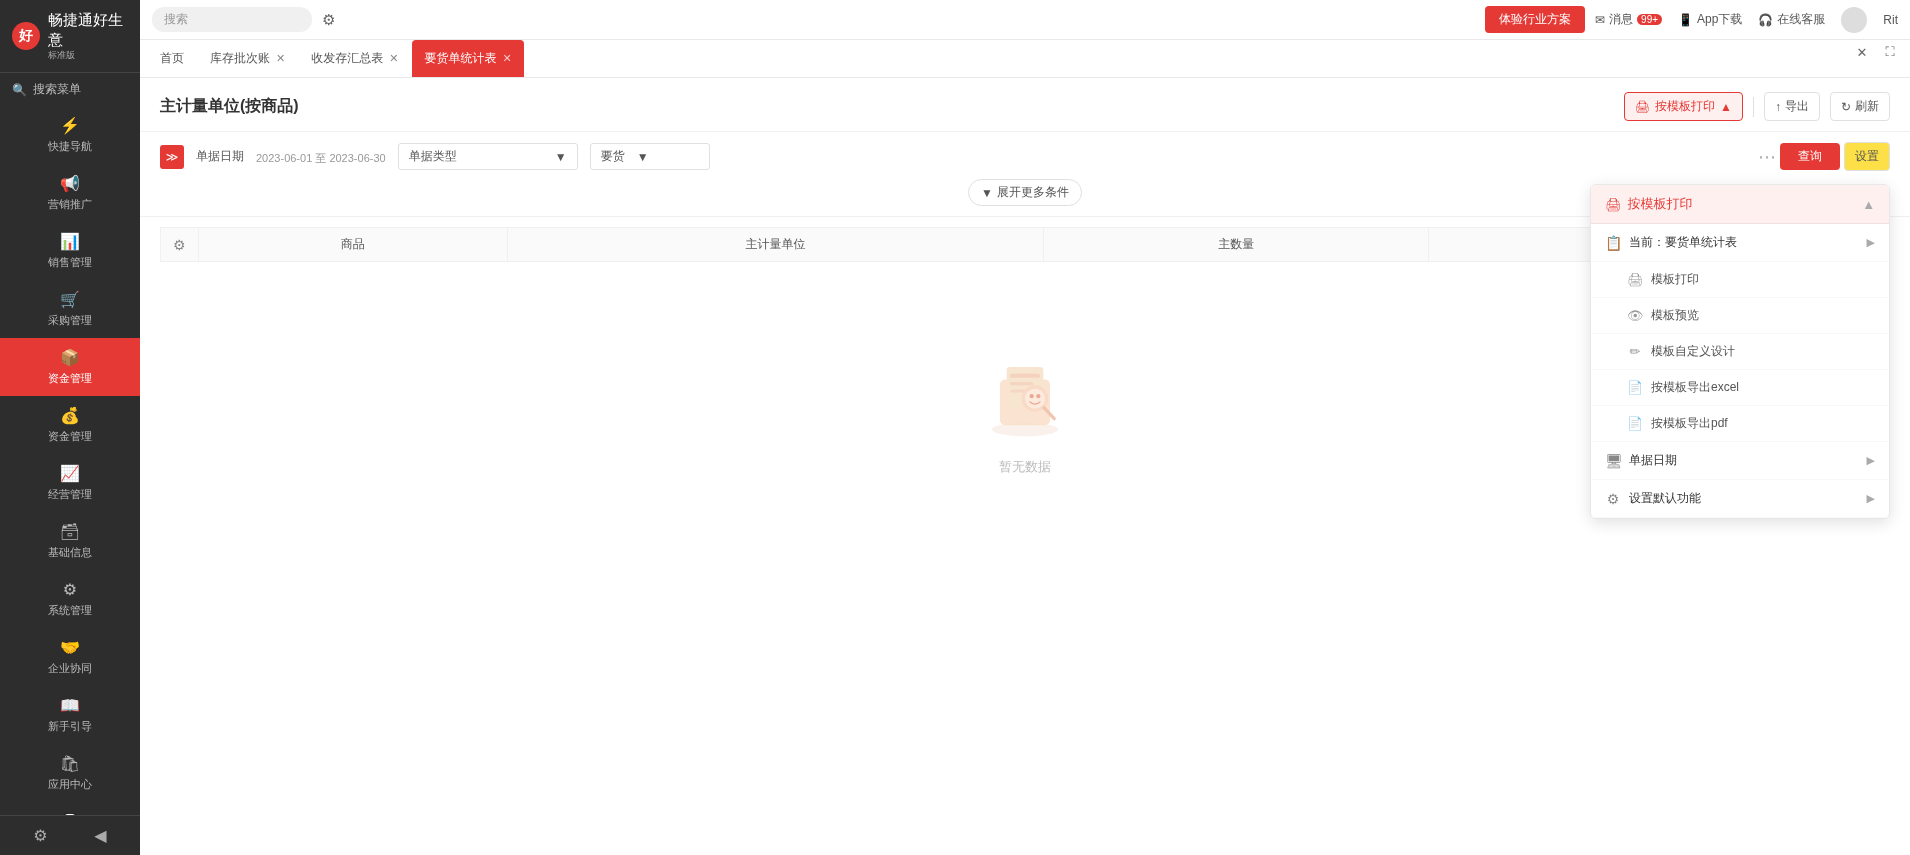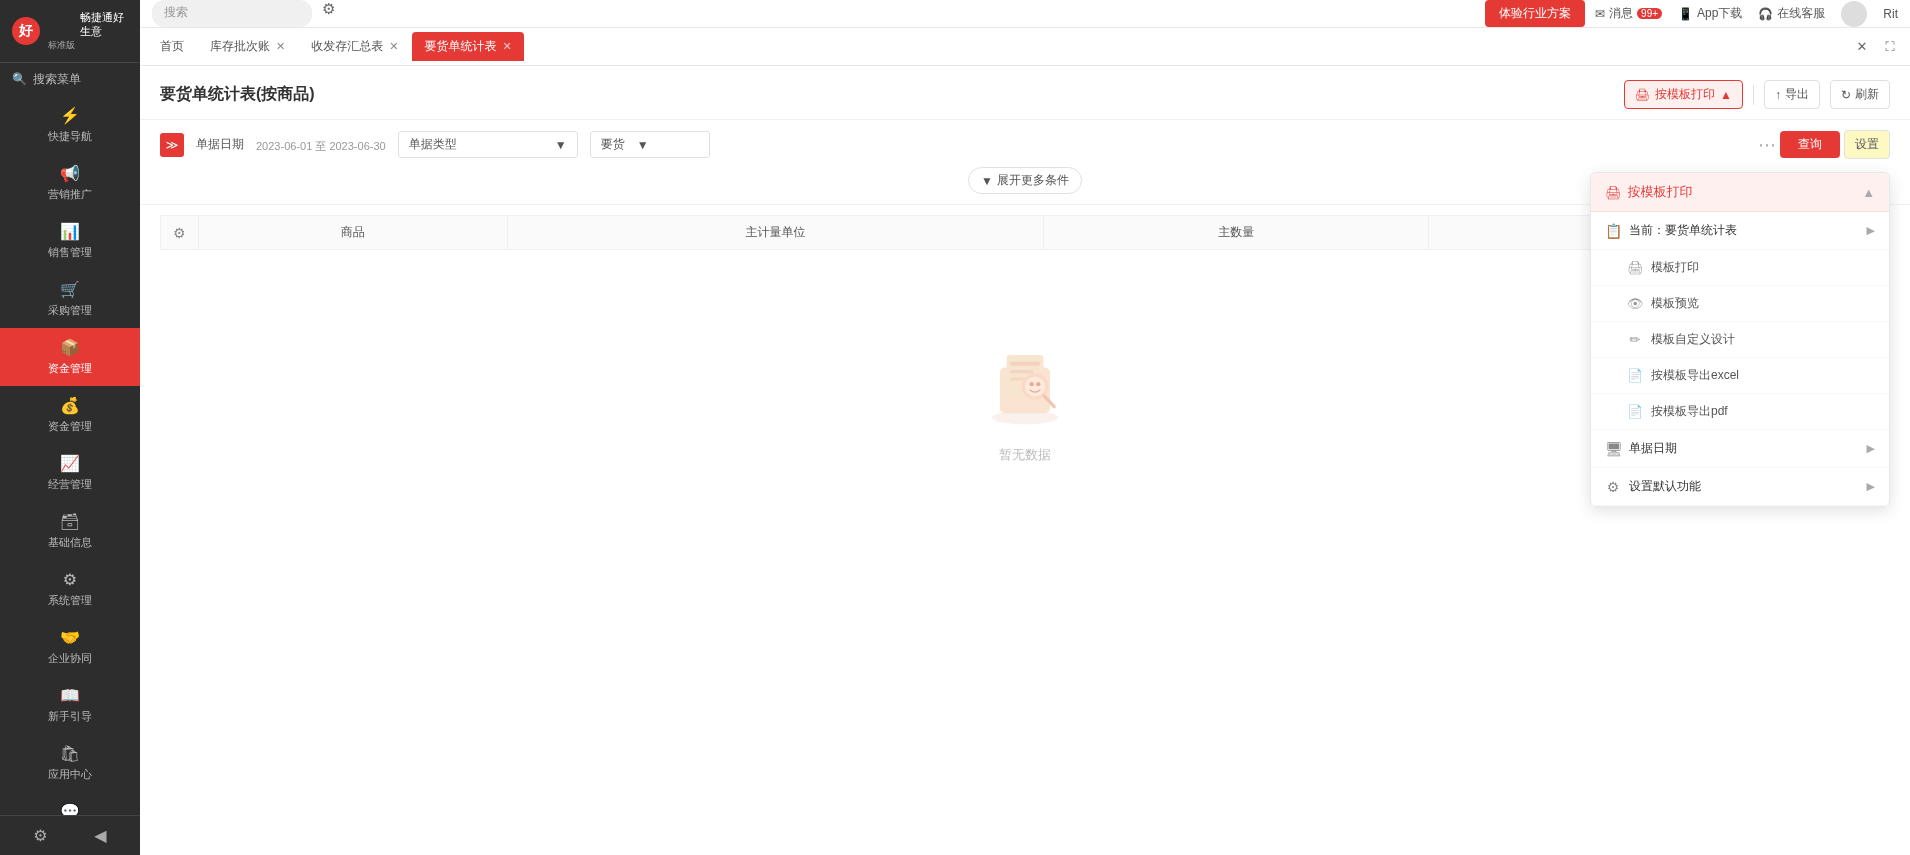--- a/index.html
+++ b/index.html
@@ -28,21 +28,21 @@
       background: #e53935;
       border-radius: 50%;
       display: flex;
       align-items: center;
       justify-content: center;
       color: white;
       font-size: 14px;
       font-weight: bold;
       flex-shrink: 0;
     }
-    .logo-text { font-size: 11px; color: #fff; line-height: 1.3; margin-left: 32px; }
+    .logo-text { font-size: 15px; color: #fff; line-height: 1.3; }
     .logo-badge { font-size: 9px; color: #aaa; }
 
     .sidebar-search {
       display: flex;
       align-items: center;
       padding: 8px 12px;
       gap: 6px;
       cursor: pointer;
       color: #bbb;
       font-size: 12px;
@@ -77,24 +77,25 @@
     
     .main {
       flex: 1;
       display: flex;
       flex-direction: column;
       overflow: hidden;
     }
 
     
     .topbar {
-      height: 28px;
+      height: 40px;
       background: #fff;
       border-bottom: 1px solid #e8e8e8;
       display: flex;
+      align-items: center;
       padding: 0 12px;
       gap: 10px;
       flex-shrink: 0;
     }
     .topbar-search {
       background: #f0f0f0;
       border-radius: 12px;
       padding: 4px 12px;
       font-size: 12px;
       color: #999;
@@ -142,21 +143,20 @@
       background: #ddd;
       border-radius: 50%;
     }
 
     
     .tabs-bar {
       height: 38px;
       background: #fff;
       border-bottom: 1px solid #e8e8e8;
       display: flex;
-      align-items: center;
       padding: 0 8px;
       gap: 2px;
       flex-shrink: 0;
     }
     .tab {
       display: flex;
       align-items: center;
       padding: 6px 12px;
       font-size: 12px;
       cursor: pointer;
@@ -544,21 +544,21 @@
     </div>
     <div class="tabs-right">
       <div class="tab-control-btn">✕</div>
       <div class="tab-control-btn">⛶</div>
     </div>
   </div>
 
   <div class="page-content">
 
     <div class="page-header">
-      <span class="page-title">要货单统计表(按商品)</span>
+      <span class="page-title">主计量单位(按商品)</span>
       <div class="header-actions">
         <button class="print-btn active">
           <span>🖨</span>
           <span>按模板打印</span>
           <span>▲</span>
         </button>
         <div style="width:1px;height:20px;background:#e0e0e0;"></div>
         <button class="export-btn">
           <span>↑</span>
           <span>导出</span>
@@ -581,21 +581,21 @@
           <span>单据类型</span>
           <span>▼</span>
         </div>
         <div style="display:flex;align-items:center;gap:12px;padding:4px 10px;border:1px solid #e0e0e0;border-radius:3px;cursor:pointer;font-size:12px;color:#555;background:#fff;min-width:120px;">
           <span>要货</span>
           <span>▼</span>
         </div>
         <div style="display:flex;align-items:center;gap:4px;margin-left:auto;">
           <span style="font-size:18px;color:#aaa;cursor:pointer;">⋯</span>
           <button style="background:#e53935;color:white;border:none;border-radius:4px;padding:5px 18px;font-size:12px;cursor:pointer;">查询</button>
-          <button style="background:#fef9c3;color:#555;border:1px solid #e0e0e0;border-radius:4px;padding:5px 10px;font-size:12px;cursor:pointer;">设置</button>
+          <button style="background:#fde047;color:#555;border:1px solid #e0e0e0;border-radius:4px;padding:5px 10px;font-size:12px;cursor:pointer;">设置</button>
         </div>
       </div>
       <div style="text-align:center;margin-top:8px;">
         <div class="filter-more-btn">
           <span>▼</span>
           <span>展开更多条件</span>
         </div>
       </div>
     </div>
 

